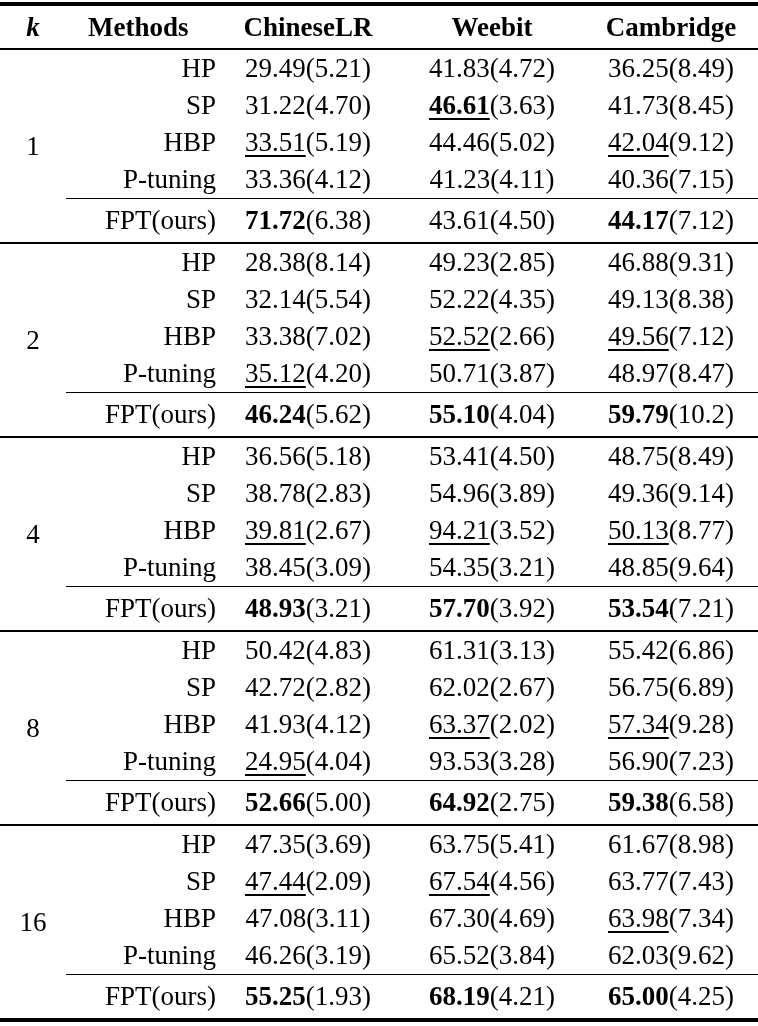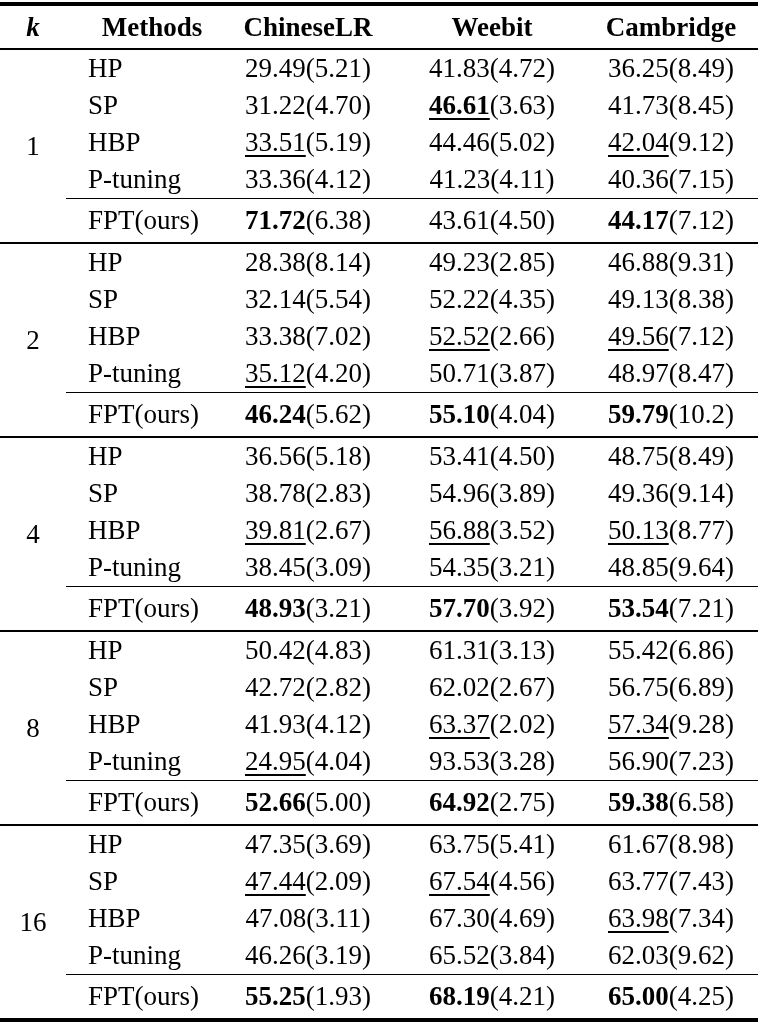--- a/index.html
+++ b/index.html
@@ -28,33 +28,33 @@
 
   thead th {
     font-weight: bold;
     height: 42px;
     border-bottom: 2.5px solid #000;
     text-align: center;
     vertical-align: middle;
     padding: 0;
   }
   thead th.h-k { font-style: italic; }
-  thead th.h-method { text-align: center; padding-left: 22px; }
+  thead th.h-method { text-align: left; padding-left: 22px; }
 
   tbody.group { border-bottom: 2.5px solid #000; }
 
   td {
     height: 37px;
     padding: 0;
     text-align: center;
     vertical-align: middle;
     white-space: nowrap;
   }
   td.kcol { text-align: center; }
-  td.method { text-align: left; padding-left: 22px; }
+  td.method { text-align: right; padding-left: 22px; }
 
   tr.fpt td { border-top: 1.5px solid #000; height: 43px; }
 
   span.val.b { font-weight: bold; margin-top: 8px; }
   span.val.u {
     text-decoration: underline;
     text-decoration-thickness: 1.8px;
     text-underline-offset: 4px;
   }
 </style>
@@ -155,21 +155,21 @@
         </tr>
         <tr class="">
           <td class="method">SP</td>
           <td class="score"><span class="val">38.78</span><span class="std">(2.83)</span></td>
           <td class="score"><span class="val">54.96</span><span class="std">(3.89)</span></td>
           <td class="score"><span class="val">49.36</span><span class="std">(9.14)</span></td>
         </tr>
         <tr class="">
           <td class="method">HBP</td>
           <td class="score"><span class="val u">39.81</span><span class="std">(2.67)</span></td>
-          <td class="score"><span class="val u">56.88</span><span class="std">(3.52)</span></td>
+          <td class="score"><span class="val u">94.21</span><span class="std">(3.52)</span></td>
           <td class="score"><span class="val u">50.13</span><span class="std">(8.77)</span></td>
         </tr>
         <tr class="">
           <td class="method">P-tuning</td>
           <td class="score"><span class="val">38.45</span><span class="std">(3.09)</span></td>
           <td class="score"><span class="val">54.35</span><span class="std">(3.21)</span></td>
           <td class="score"><span class="val">48.85</span><span class="std">(9.64)</span></td>
         </tr>
         <tr class="fpt">
           <td class="method">FPT(ours)</td>

